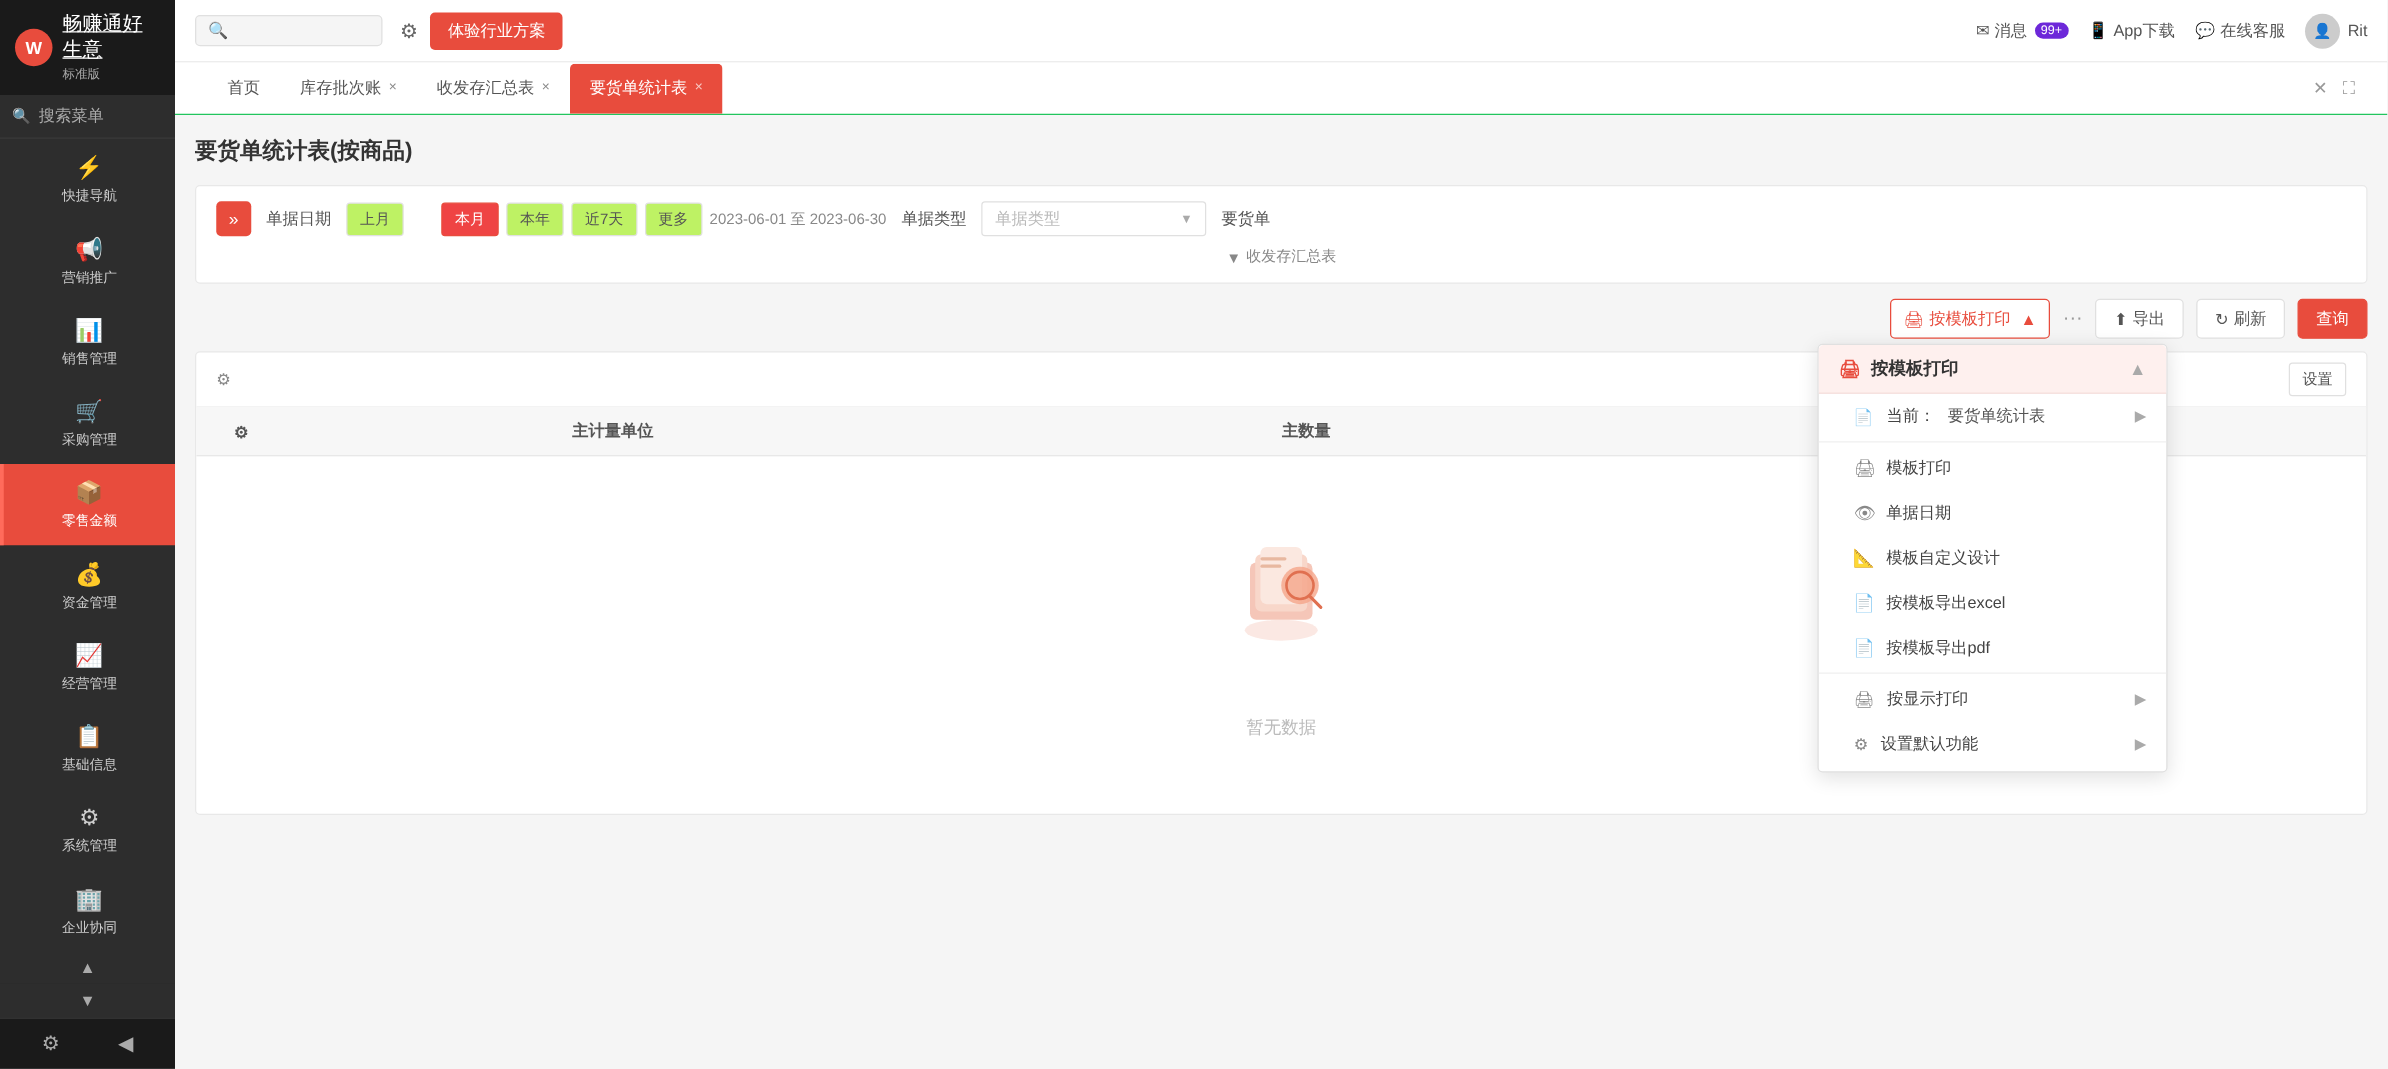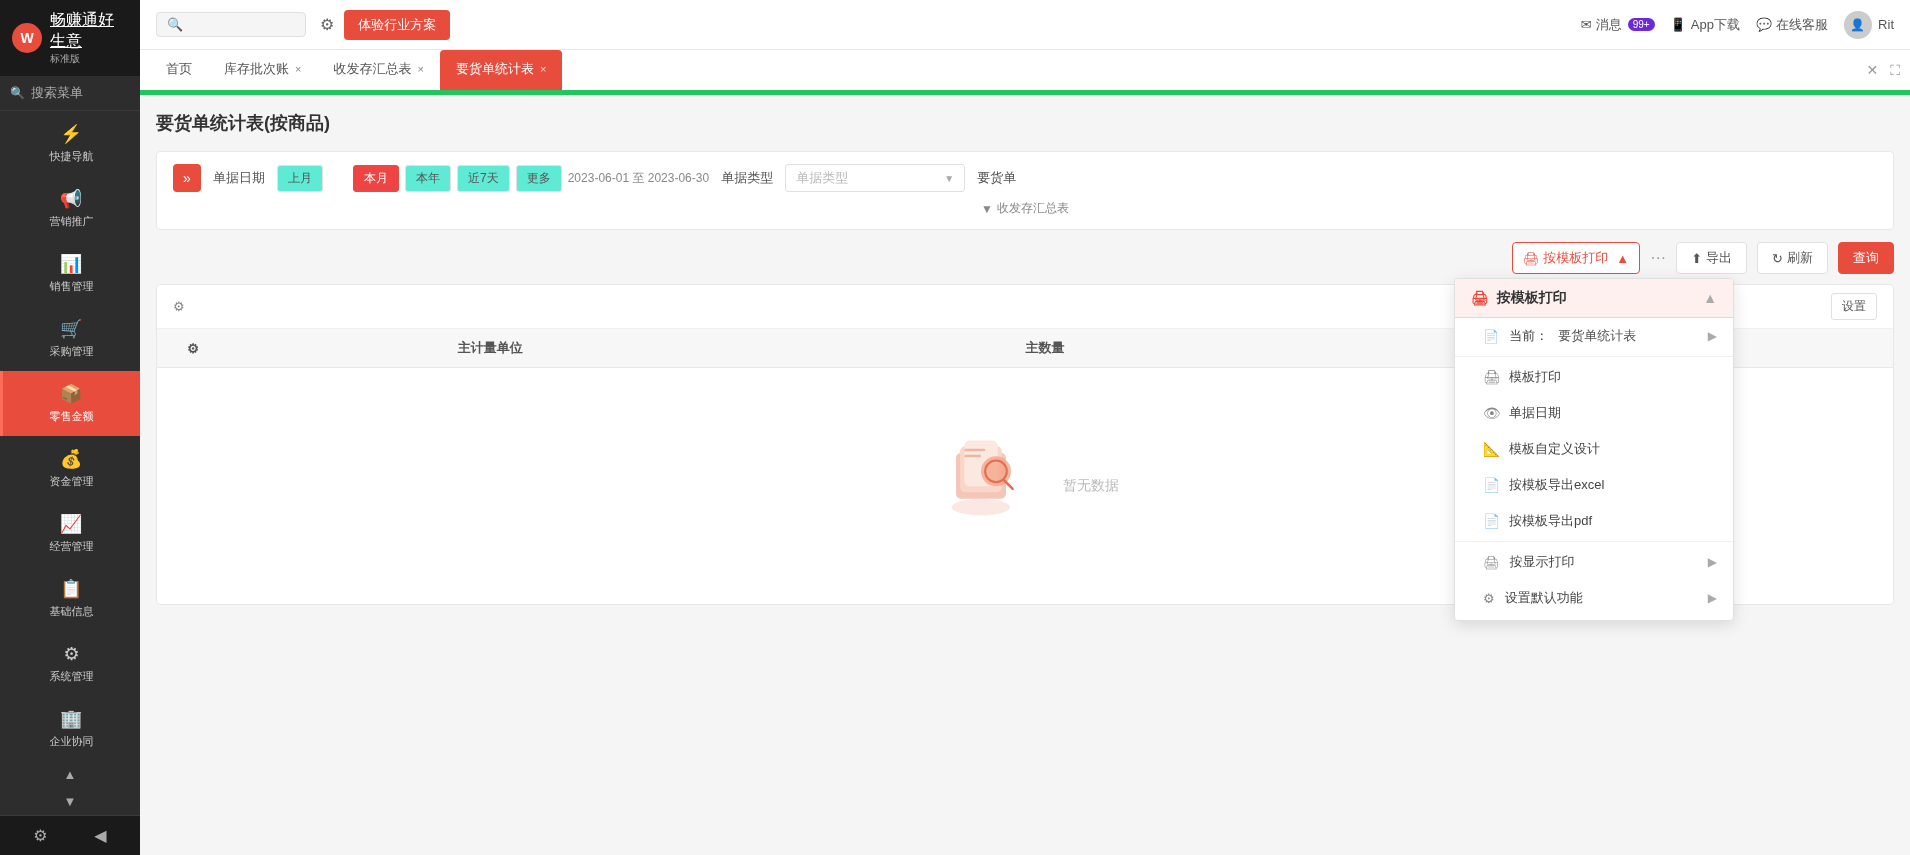--- a/index.html
+++ b/index.html
@@ -135,22 +135,22 @@
     .topbar-avatar {
       width: 28px; height: 28px; background: #ccc; border-radius: 50%;
       display: flex; align-items: center; justify-content: center; color: #666; font-size: 12px;
     }
 
     
     .tabbar {
       background: #fff;
       display: flex;
       align-items: center;
-      padding: 0 10px;
-      border-bottom: 5px solid #22c55e;
+      padding: 0 26px;
+      border-bottom: 1px solid #22c55e;
       min-height: 42px;
     }
     .tab {
       display: flex; align-items: center; gap: 6px;
       padding: 10px 16px;
       cursor: pointer;
       color: #555;
       font-size: 13px;
       border-bottom: 2px solid transparent;
       white-space: nowrap;
@@ -203,21 +203,21 @@
       font-size: 14px;
     }
     .filter-label { color: #555; font-size: 13px; white-space: nowrap; }
     .date-group { display: flex; align-items: center; gap: 6px; }
     .date-btn {
       padding: 4px 10px;
       border: 1px solid #e0e0e0;
       border-radius: 3px;
       cursor: pointer;
       font-size: 12px;
-      background: #5eead4;
+      background: #bef264;
       color: #555;
     }
     .date-btn.active { background: #ef4444; color: white; border-color: #e84c3d; margin-left: 24px; }
     .date-range-text { font-size: 12px; color: #888; }
 
     .filter-select {
       display: flex; align-items: center; gap: 4px;
       border: 1px solid #e0e0e0;
       border-radius: 3px;
       padding: 4px 10px;
@@ -337,21 +337,21 @@
       font-weight: bold;
       color: #555;
       font-size: 13px;
       text-align: center;
     }
     .table-header-cell.settings { flex: 0 0 40px; }
 
     
     .empty-state {
       display: flex;
-      flex-direction: row;
+      flex-direction: column;
       align-items: center;
       justify-content: center;
       padding: 60px 0;
       color: #aaa;
       gap: 32px;
     }
     .empty-icon {
       width: 100px;
       height: 100px;
       margin-bottom: 16px;

